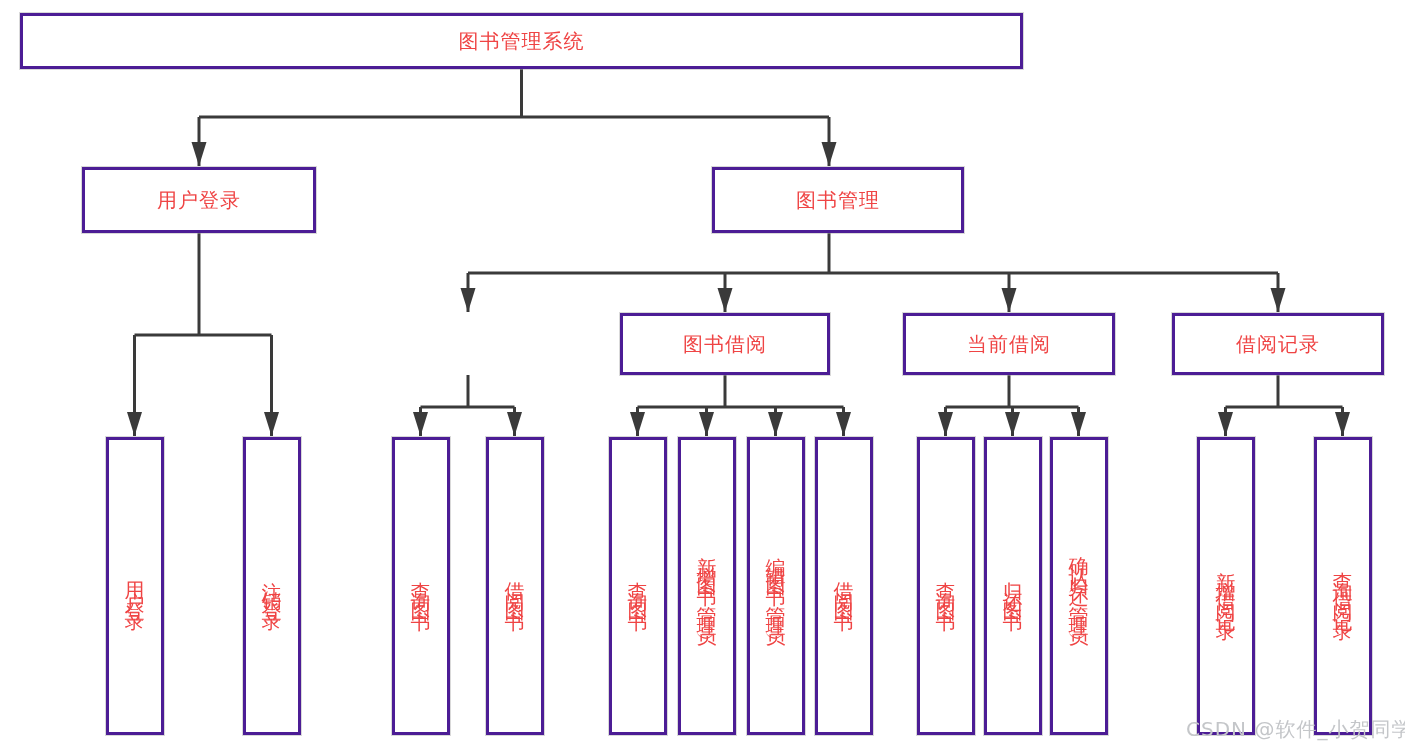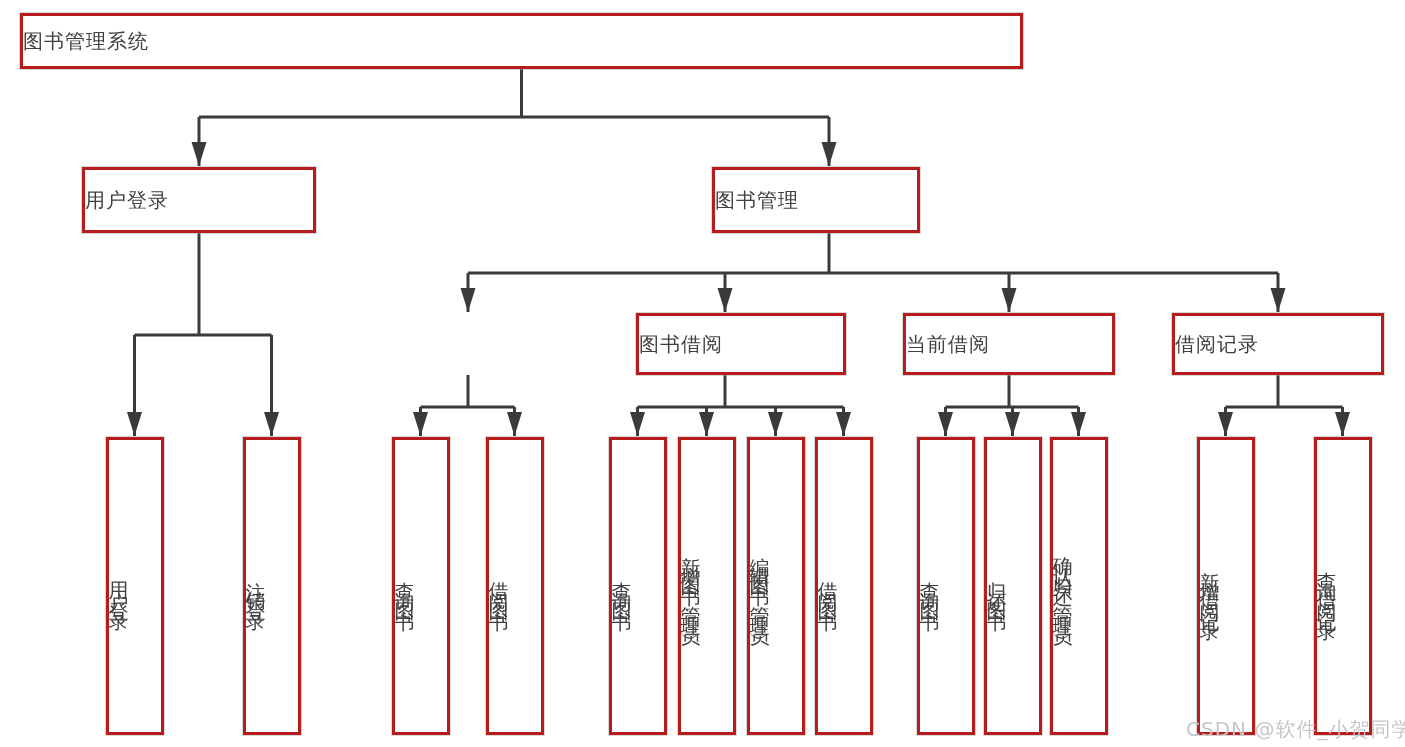--- a/index.html
+++ b/index.html
@@ -23,37 +23,37 @@
   }
   .wire {
     fill: none;
     stroke: #3a3a3a;
     stroke-width: 3;
   }
 
   .node {
     position: absolute;
     background: #ffffff;
-    border: 3px solid #b91c1c;
+    border: 3px solid #4c1d95;
     box-shadow: 0 0 0 1px rgba(170,170,170,0.45);
     display: flex;
     align-items: center;
-    justify-content: flex-start;
-    color: #404040;
+    justify-content: center;
+    color: #ef4444;
     z-index: 1;
   }
 
   .node.root   { left: 20px;  top: 13px;  width: 1003px; height: 56px; }
 
   .node.l2a    { left: 82px;  top: 167px; width: 234px;  height: 66px; }
-  .node.l2b    { left: 712px; top: 167px; width: 208px;  height: 66px; }
+  .node.l2b    { left: 712px; top: 167px; width: 252px;  height: 66px; }
 
   .node.l3 { top: 313px; height: 62px; }
   .node.l3a { left: 363px;  width: 210px; }
-  .node.l3b { left: 620px;  width: 210px; margin-left: 16px; }
+  .node.l3b { left: 620px;  width: 210px; }
   .node.l3c { left: 903px;  width: 212px; }
   .node.l3d { left: 1172px; width: 212px; }
 
   .node.leaf { top: 437px; width: 58px; height: 298px; }
   .leaf.p1  { left: 106px; }
   .leaf.p2  { left: 243px; }
   .leaf.p3  { left: 392px; }
   .leaf.p4  { left: 486px; }
   .leaf.p5  { left: 609px; }
   .leaf.p6  { left: 678px; }

